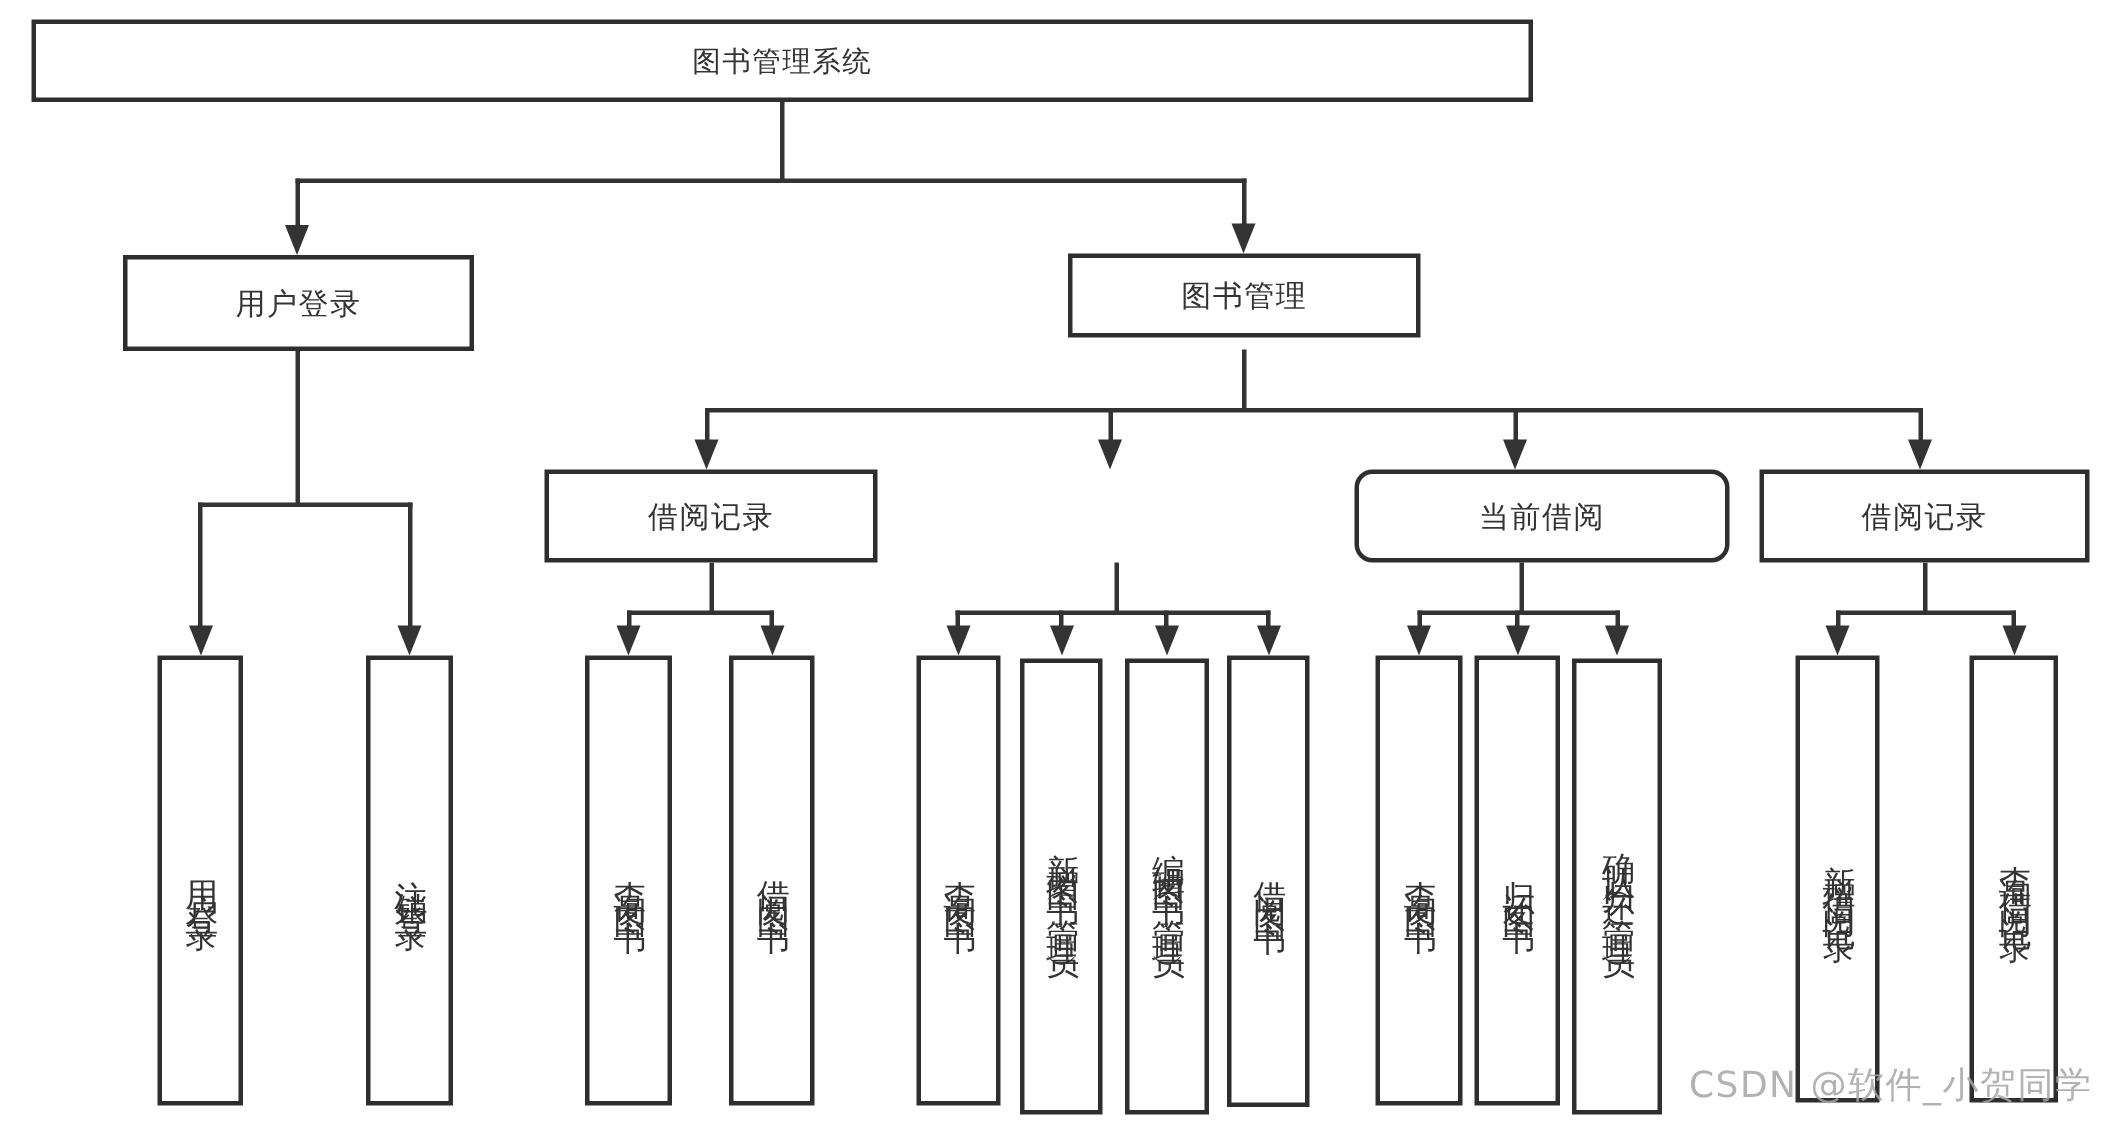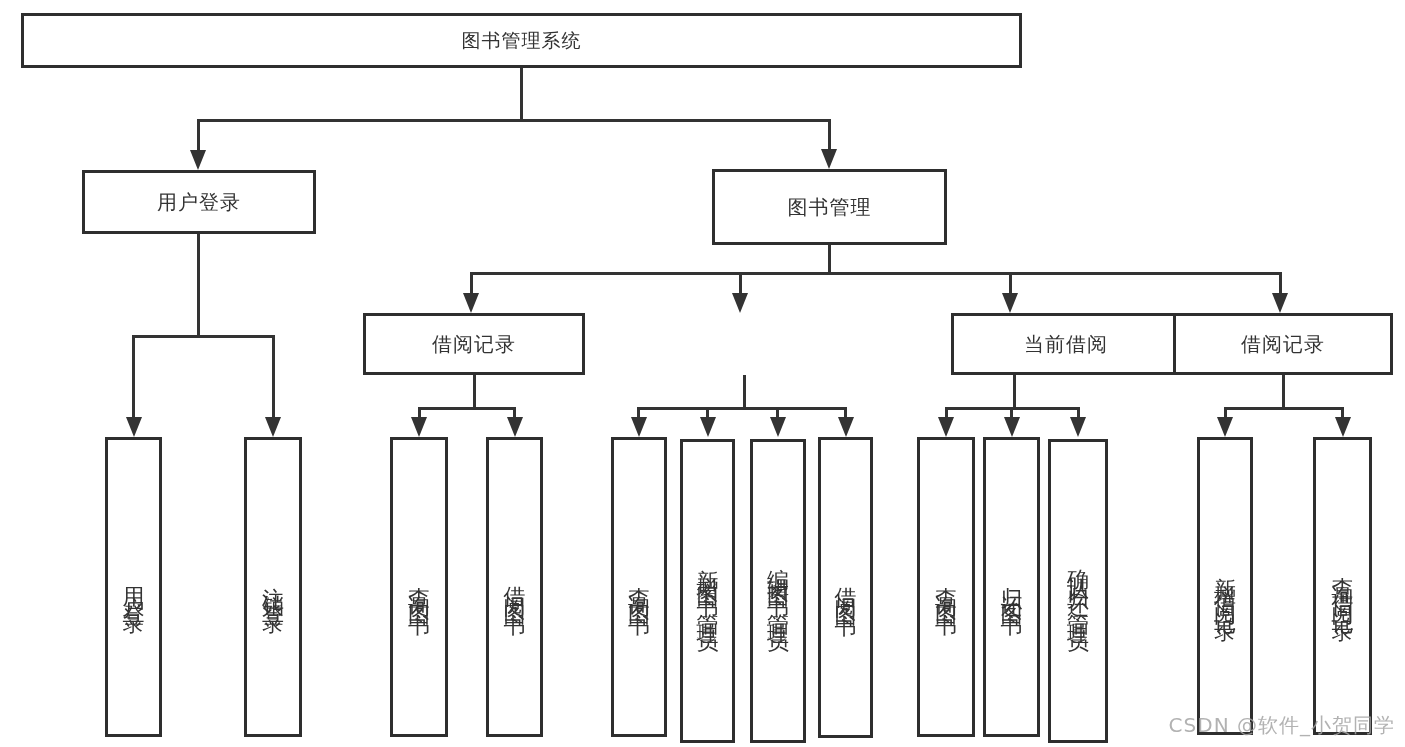--- a/index.html
+++ b/index.html
@@ -42,50 +42,50 @@
   .arr{
     position:absolute;width:0;height:0;
     border-left:8px solid transparent;
     border-right:8px solid transparent;
     border-top:20px solid #333;
     z-index:1;
   }
   .watermark{
     position:absolute;
     right:10px;bottom:8px;
-    font-size:20px;
+    font-size:24px;
     color:rgba(165,165,165,0.85);
     letter-spacing:1px;
     z-index:3;
     white-space:nowrap;
   }
 </style>
 </head>
 <body>
 
 <div id="canvas">
 
   <div class="hnode root-node" style="left:21px;top:13px;width:1001px;height:55px;">
     <span>图书管理系统</span>
   </div>
 
   <div class="hnode" style="left:82px;top:170px;width:234px;height:64px;">
     <span>用户登录</span>
   </div>
 
-  <div class="hnode" style="left:712px;top:169px;width:235px;height:76px;">
+  <div class="hnode" style="left:712px;top:169px;width:235px;height:56px;">
     <span>图书管理</span>
   </div>
 
   <div class="hnode" style="left:363px;top:313px;width:222px;height:62px;">
     <span>借阅记录</span>
   </div>
 
 
-  <div class="hnode" style="left:951px;top:313px;width:230px;height:62px;">
+  <div class="hnode" style="left:903px;top:313px;width:250px;height:62px;border-radius:12px;">
     <span>当前借阅</span>
   </div>
 
   <div class="hnode" style="left:1173px;top:313px;width:220px;height:62px;">
     <span>借阅记录</span>
   </div>
 
   <div class="leaf" style="left:105px;top:437px;width:57px;height:300px;">
     <span>用户登录</span>
   </div>

